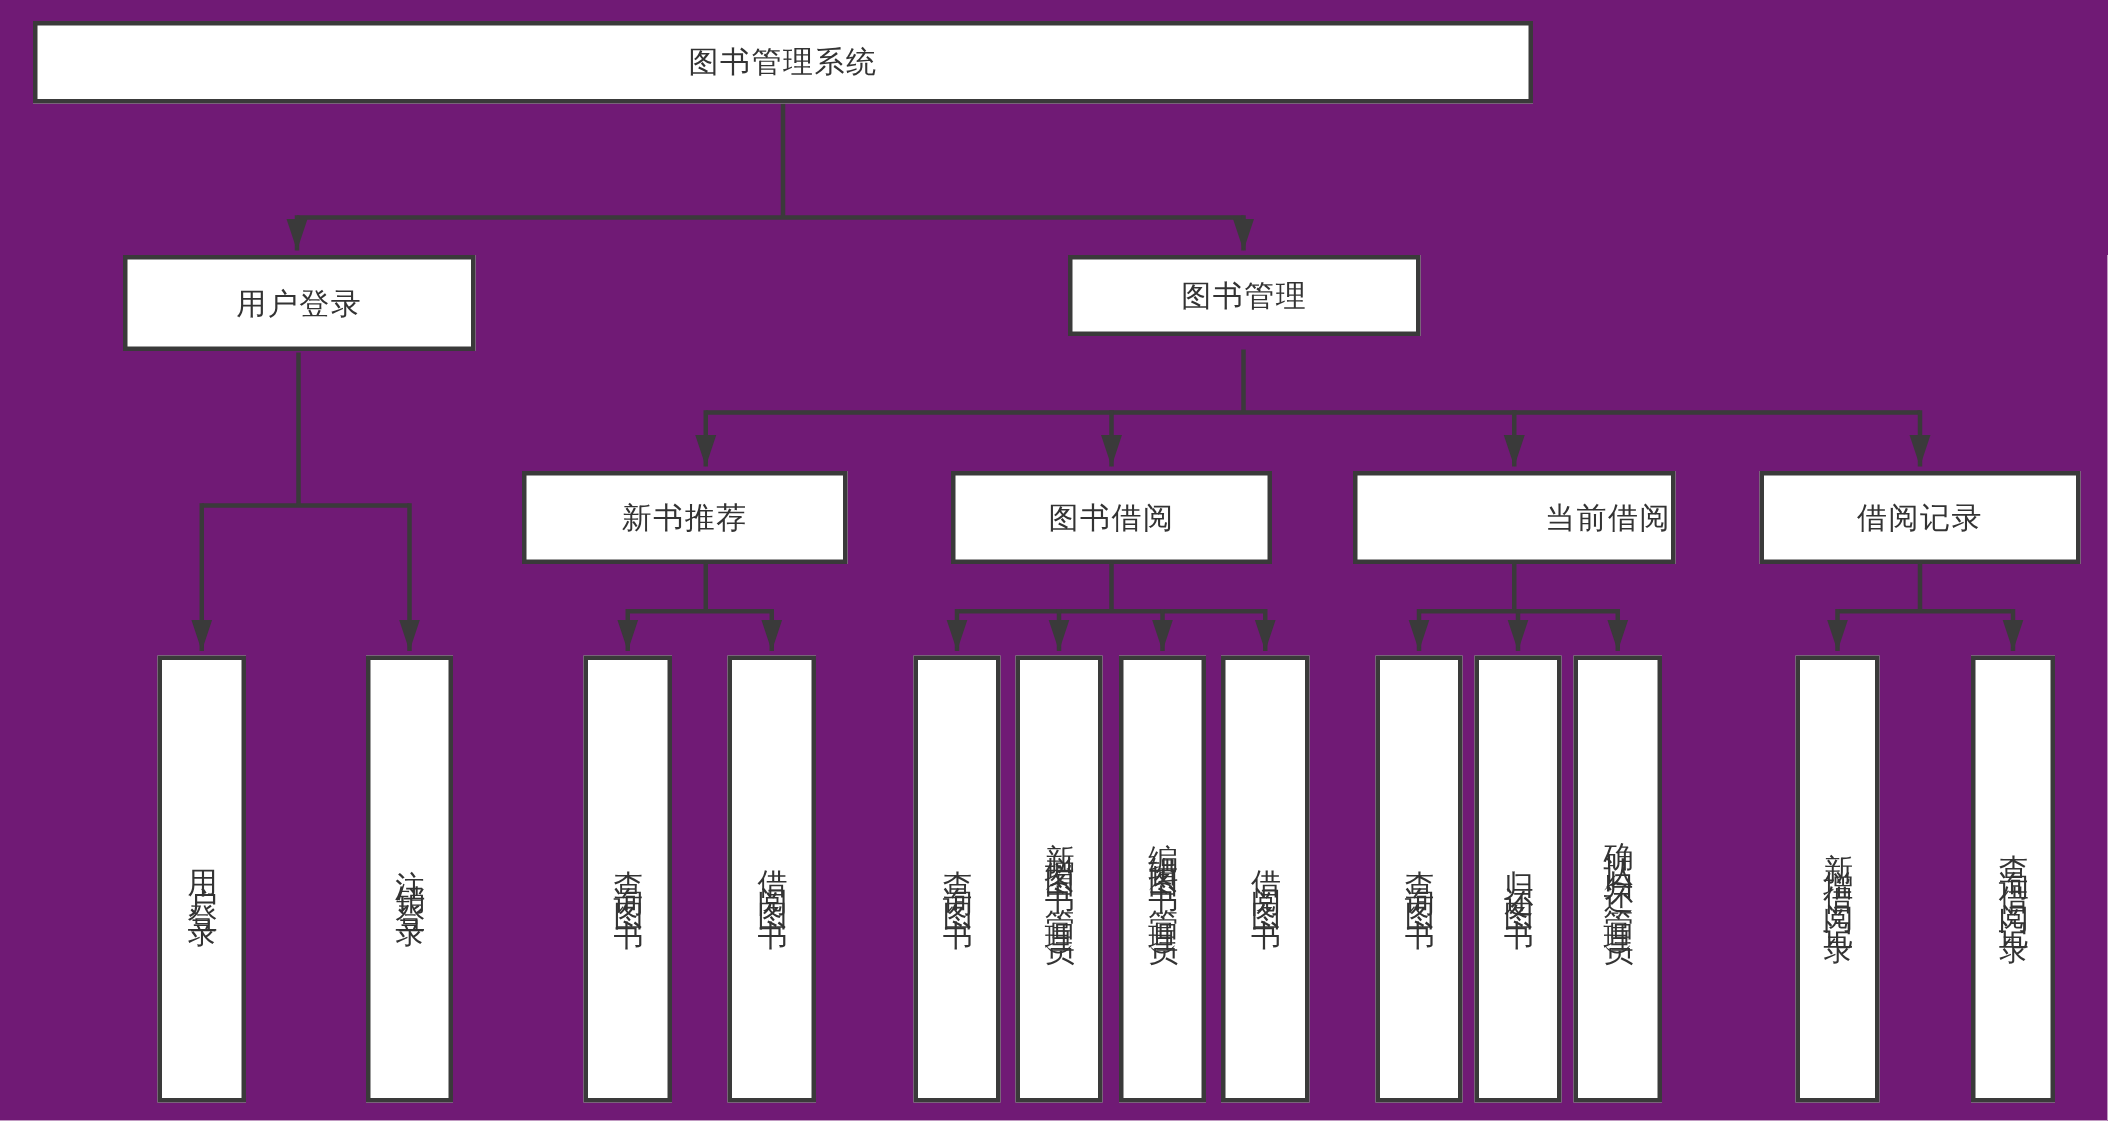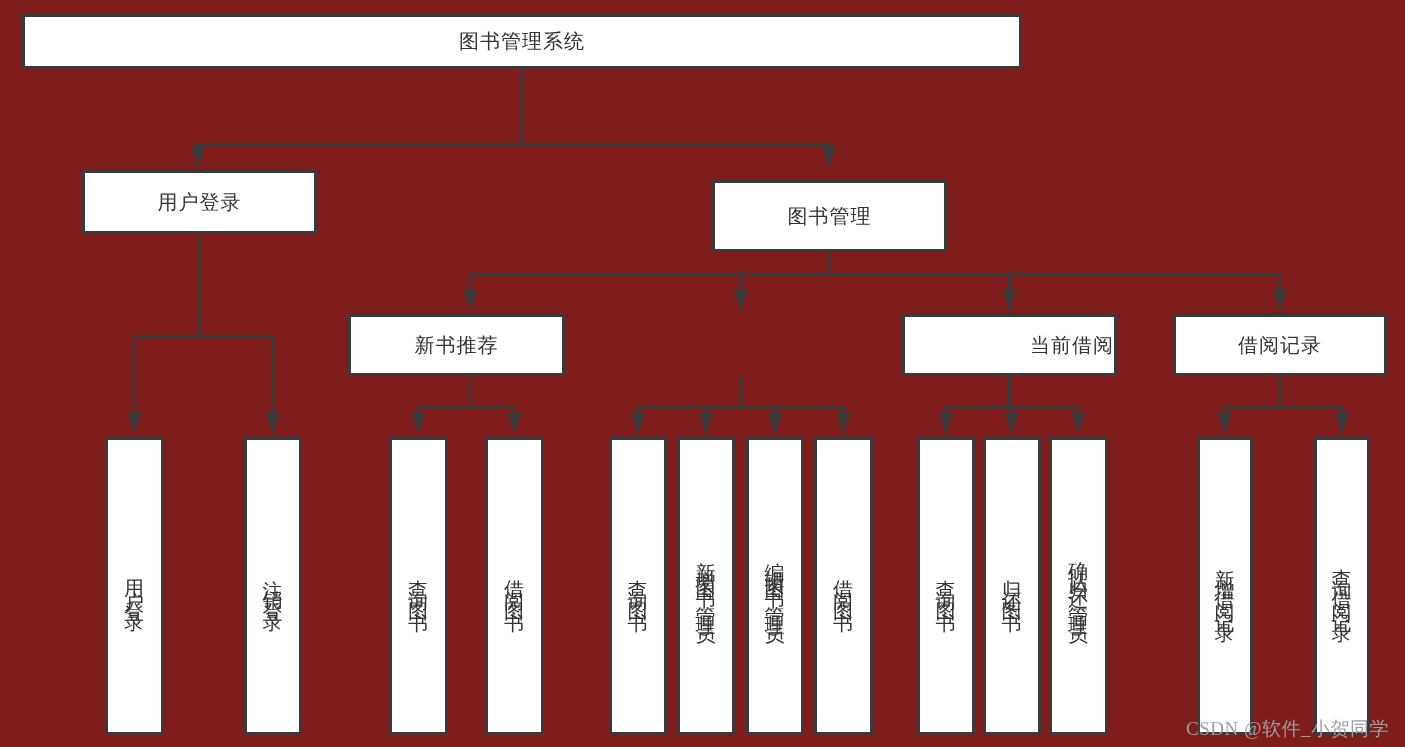--- a/index.html
+++ b/index.html
@@ -4,22 +4,22 @@
 <style>
   html, body {
     margin: 0;
     padding: 0;
     background: #ffffff;
   }
   #canvas {
     position: relative;
     width: 1405px;
     height: 747px;
-    background: #7f1d1d;
-    font-family: Liberation Serif, serif;
+    background: #701a75;
+    font-family: Liberation Sans, sans-serif;
     overflow: hidden;
   }
   #connectors {
     position: absolute;
     left: 0;
     top: 0;
     z-index: 1;
     pointer-events: none;
   }
   .node {
@@ -108,26 +108,29 @@
     </g>
   </svg>
 
   <div class="node" style="left:22px; top:14px; width:1000px; height:55px;">
     <span>图书管理系统</span>
   </div>
 
   <div class="node" style="left:82px; top:170px; width:235px; height:64px;">
     <span>用户登录</span>
   </div>
-  <div class="node" style="left:712px; top:180px; width:235px; height:72px;">
+  <div class="node" style="left:712px; top:170px; width:235px; height:54px;">
     <span>图书管理</span>
   </div>
 
   <div class="node" style="left:348px; top:314px; width:217px; height:62px;">
     <span>新书推荐</span>
+  </div>
+  <div class="node" style="left:634px; top:314px; width:214px; height:62px;">
+    <span>图书借阅</span>
   </div>
   <div class="node" style="left:902px; top:314px; width:215px; height:62px;justify-content:flex-end;">
     <span>当前借阅</span>
   </div>
   <div class="node" style="left:1173px; top:314px; width:214px; height:62px;">
     <span>借阅记录</span>
   </div>
 
   <div class="node vnode" style="left:105px; top:437px; width:59px; height:298px;">
     <span class="vtext">用户登录</span>
@@ -166,15 +169,14 @@
     <span class="vtext long">确认归还（管理员）</span>
   </div>
 
   <div class="node vnode" style="left:1197px; top:437px; width:56px; height:298px;">
     <span class="vtext">新增借阅记录</span>
   </div>
   <div class="node vnode" style="left:1314px; top:437px; width:56px; height:298px;">
     <span class="vtext">查询借阅记录</span>
   </div>
 
-  <div id="watermark">CSDN @软件_小贺同学</div>
 
 </div>
 
 </body></html>

